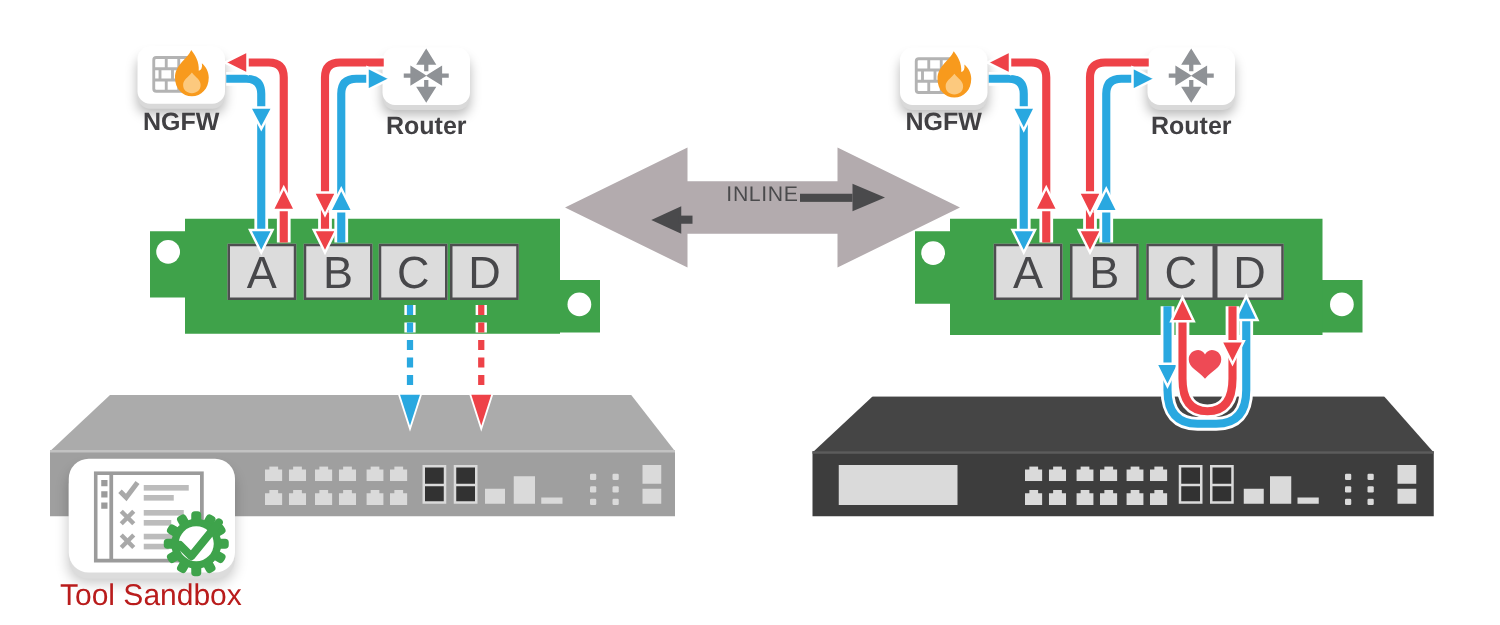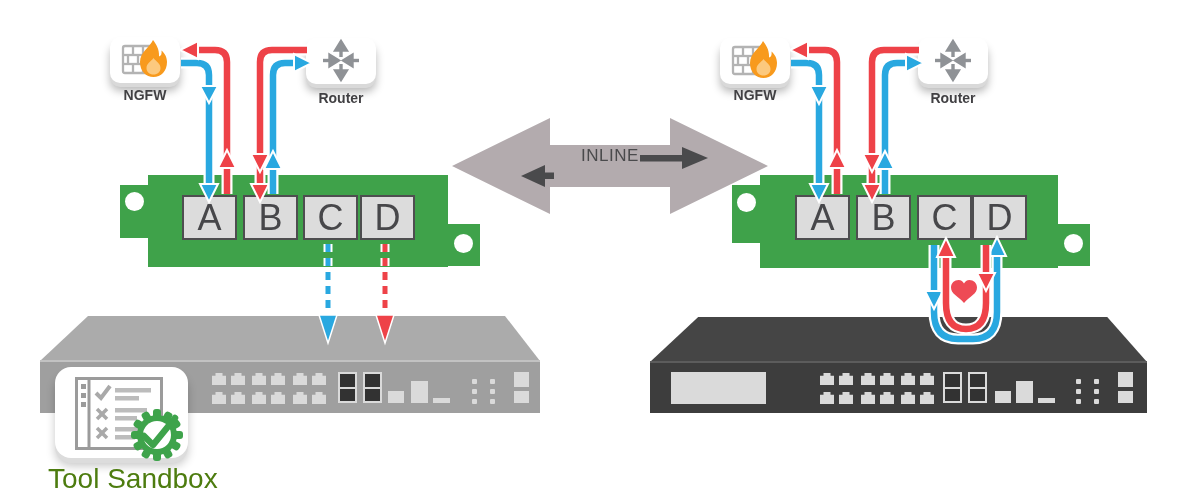--- a/index.html
+++ b/index.html
@@ -31,29 +31,29 @@
   .pcb-main.l{left:148px;top:175px;width:300px;height:92px;}
   .pcb-main.r{left:760px;top:175px;width:298px;height:93px;}
   .pcb-ear{position:absolute;background:#3fa24a;}
   .pcb-hole{position:absolute;width:19px;height:19px;background:#fff;border-radius:50%;}
   .port-box{position:absolute;top:195px;width:55px;height:45px;background:#dcdcdc;
     border:2px solid #4e4e50;box-sizing:border-box;display:flex;align-items:center;
     justify-content:center;font-size:36px;color:#47474a;line-height:1;z-index:3;}
   
   .device-card{position:absolute;width:70px;height:46px;background:#fff;border-radius:10px;
     box-shadow:0 4px 0 #d9d9d9,0 8px 9px rgba(0,0,0,.28);z-index:3;}
-  .device-label{position:absolute;width:70px;text-align:center;font-size:14px;font-weight:700;
+  .device-label{position:absolute;width:70px;text-align:center;font-size:20px;font-weight:700;
     color:#414043;z-index:3;}
   
   .tool-card{position:absolute;left:55px;top:367px;width:133px;height:91px;background:#fff;
     border-radius:16px;box-shadow:0 5px 0 #dcdcdc,0 8px 10px rgba(0,0,0,.22);z-index:4;}
   .tool-doc{position:absolute;left:75px;top:377px;z-index:4;}
   .tool-gear{position:absolute;left:126px;top:406px;z-index:5;}
-  .tool-label{position:absolute;left:48px;top:463px;width:200px;font-size:28px;
-    color:#4d7c0f;z-index:4;}
+  .tool-label{position:absolute;left:48px;top:463px;width:200px;font-size:24px;
+    color:#b91c1c;z-index:4;}
   
   .center-text{position:absolute;text-align:center;font-size:17px;color:#4a4a4c;
     letter-spacing:.5px;z-index:6;}
   .center-text.l1{left:555px;top:146px;width:110px;}
   .center-text.l2{left:542px;top:165px;width:130px;}
   
   .flows{position:absolute;left:0;top:0;z-index:5;pointer-events:none;}
   .bigarrow{position:absolute;left:0;top:0;z-index:2;pointer-events:none;}
   .casing{fill:none;stroke:#fff;stroke-width:11;}
   .ln-blue{fill:none;stroke:#29a8e0;stroke-width:6.5;}

